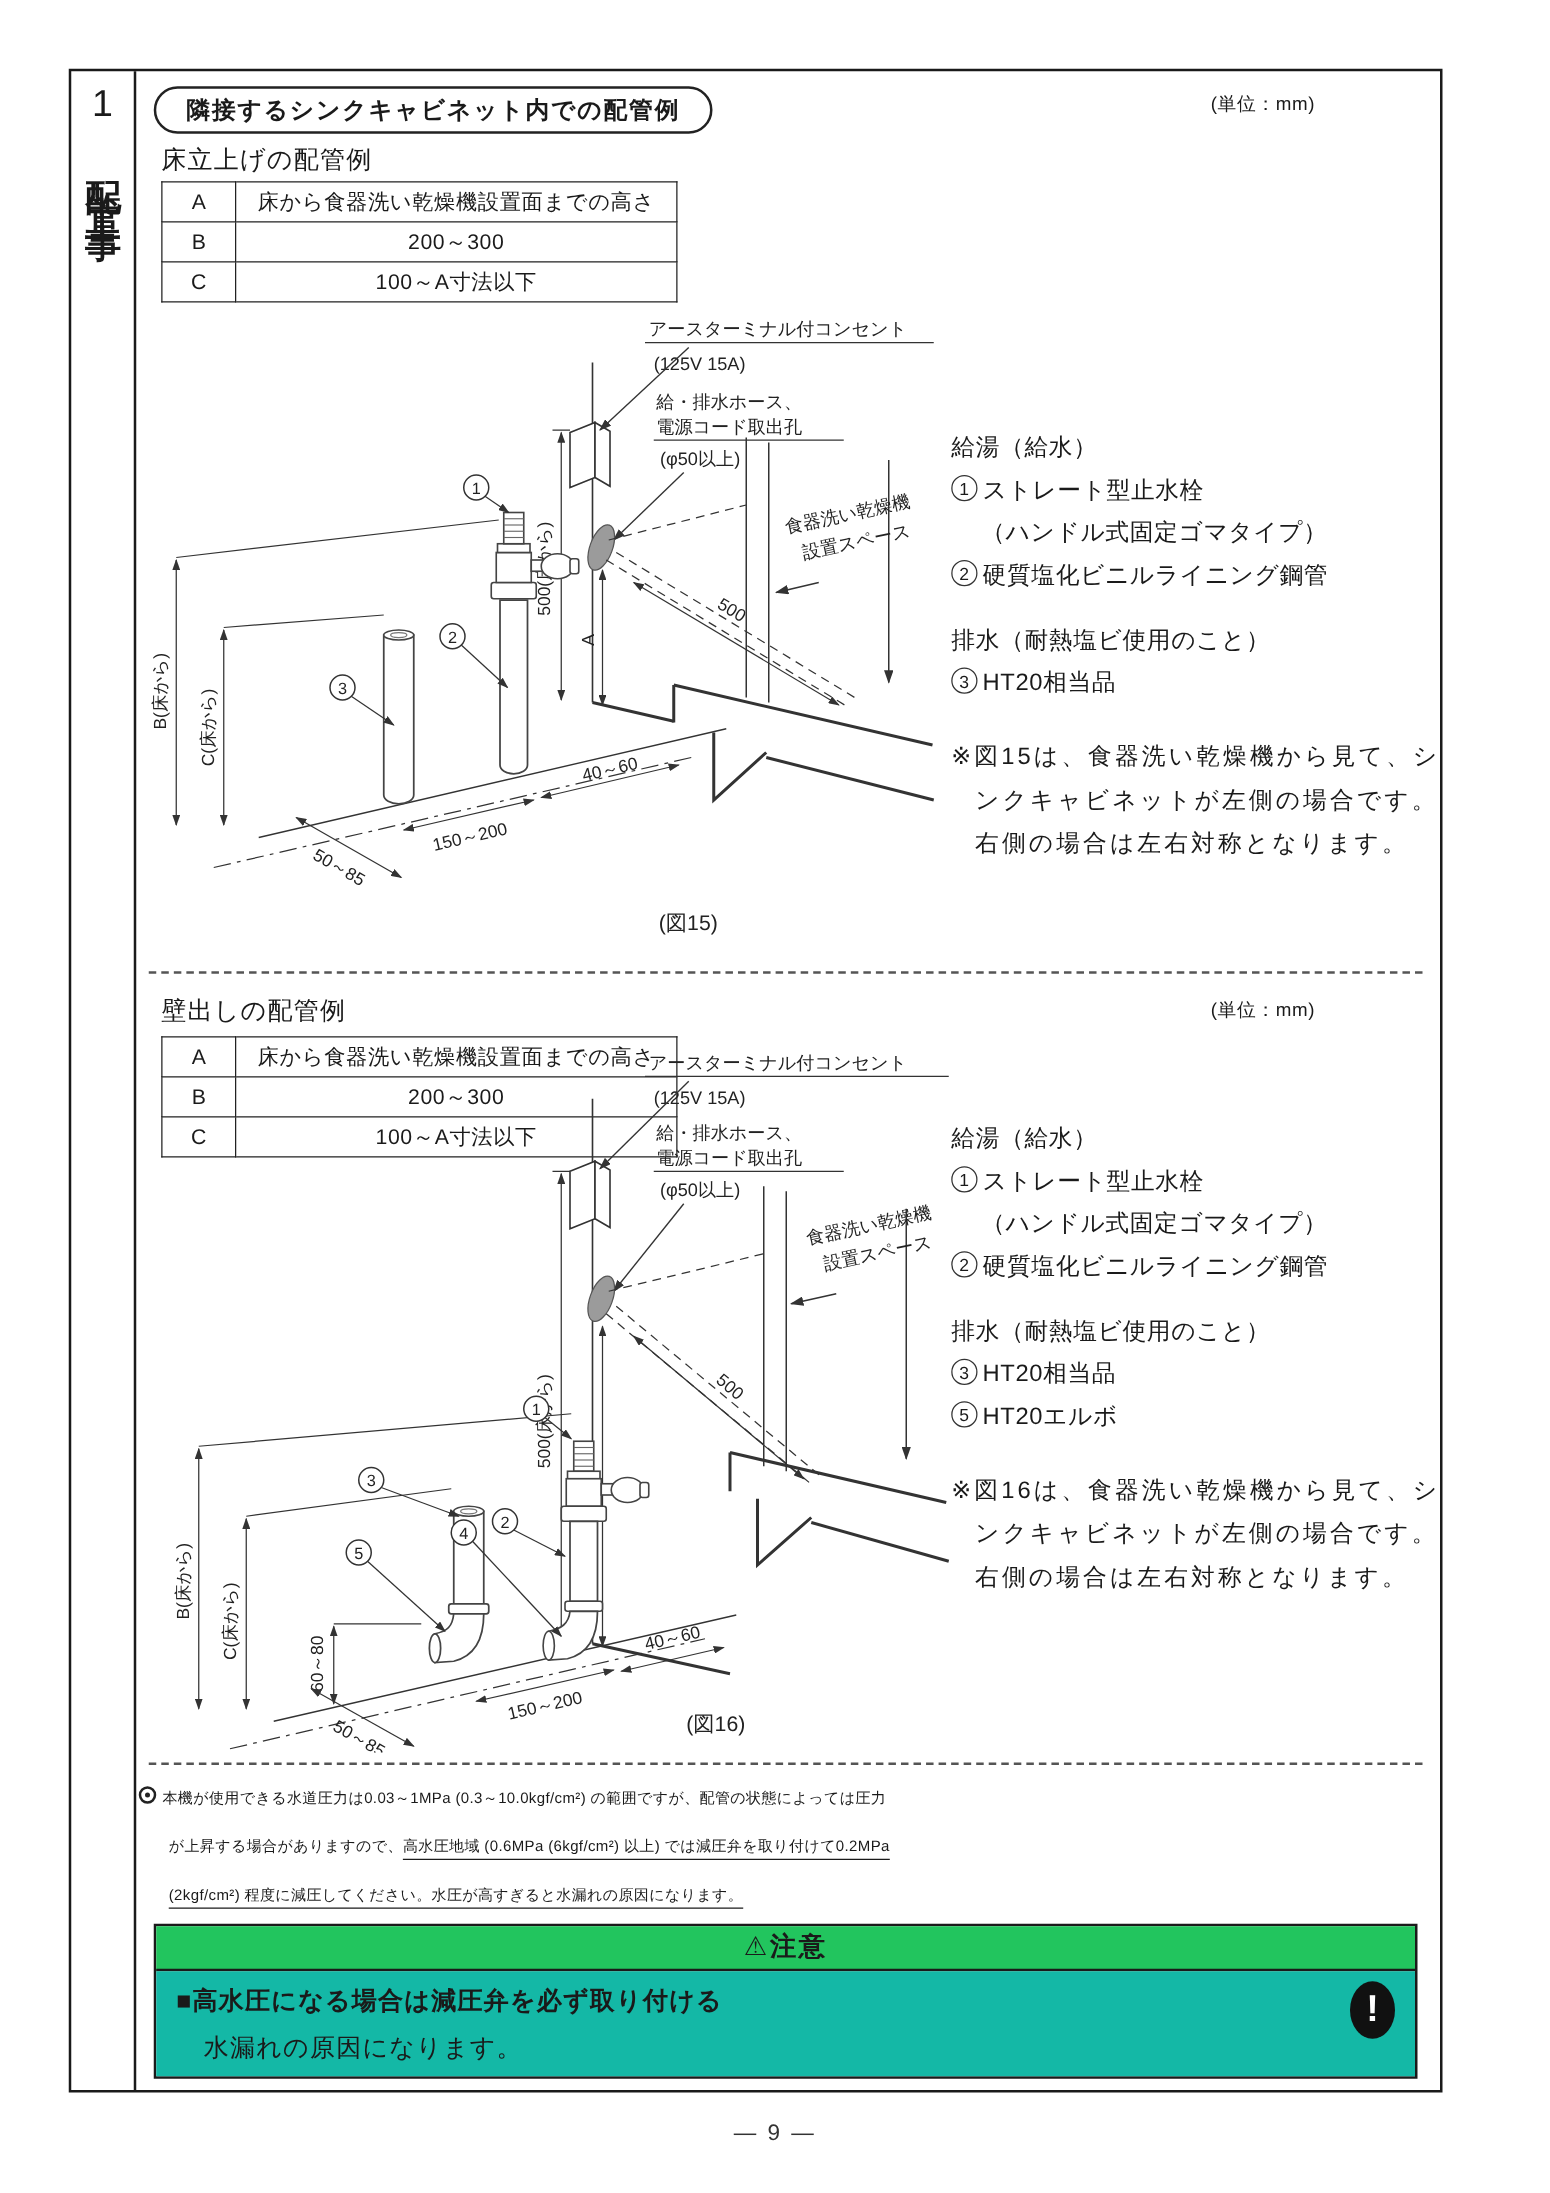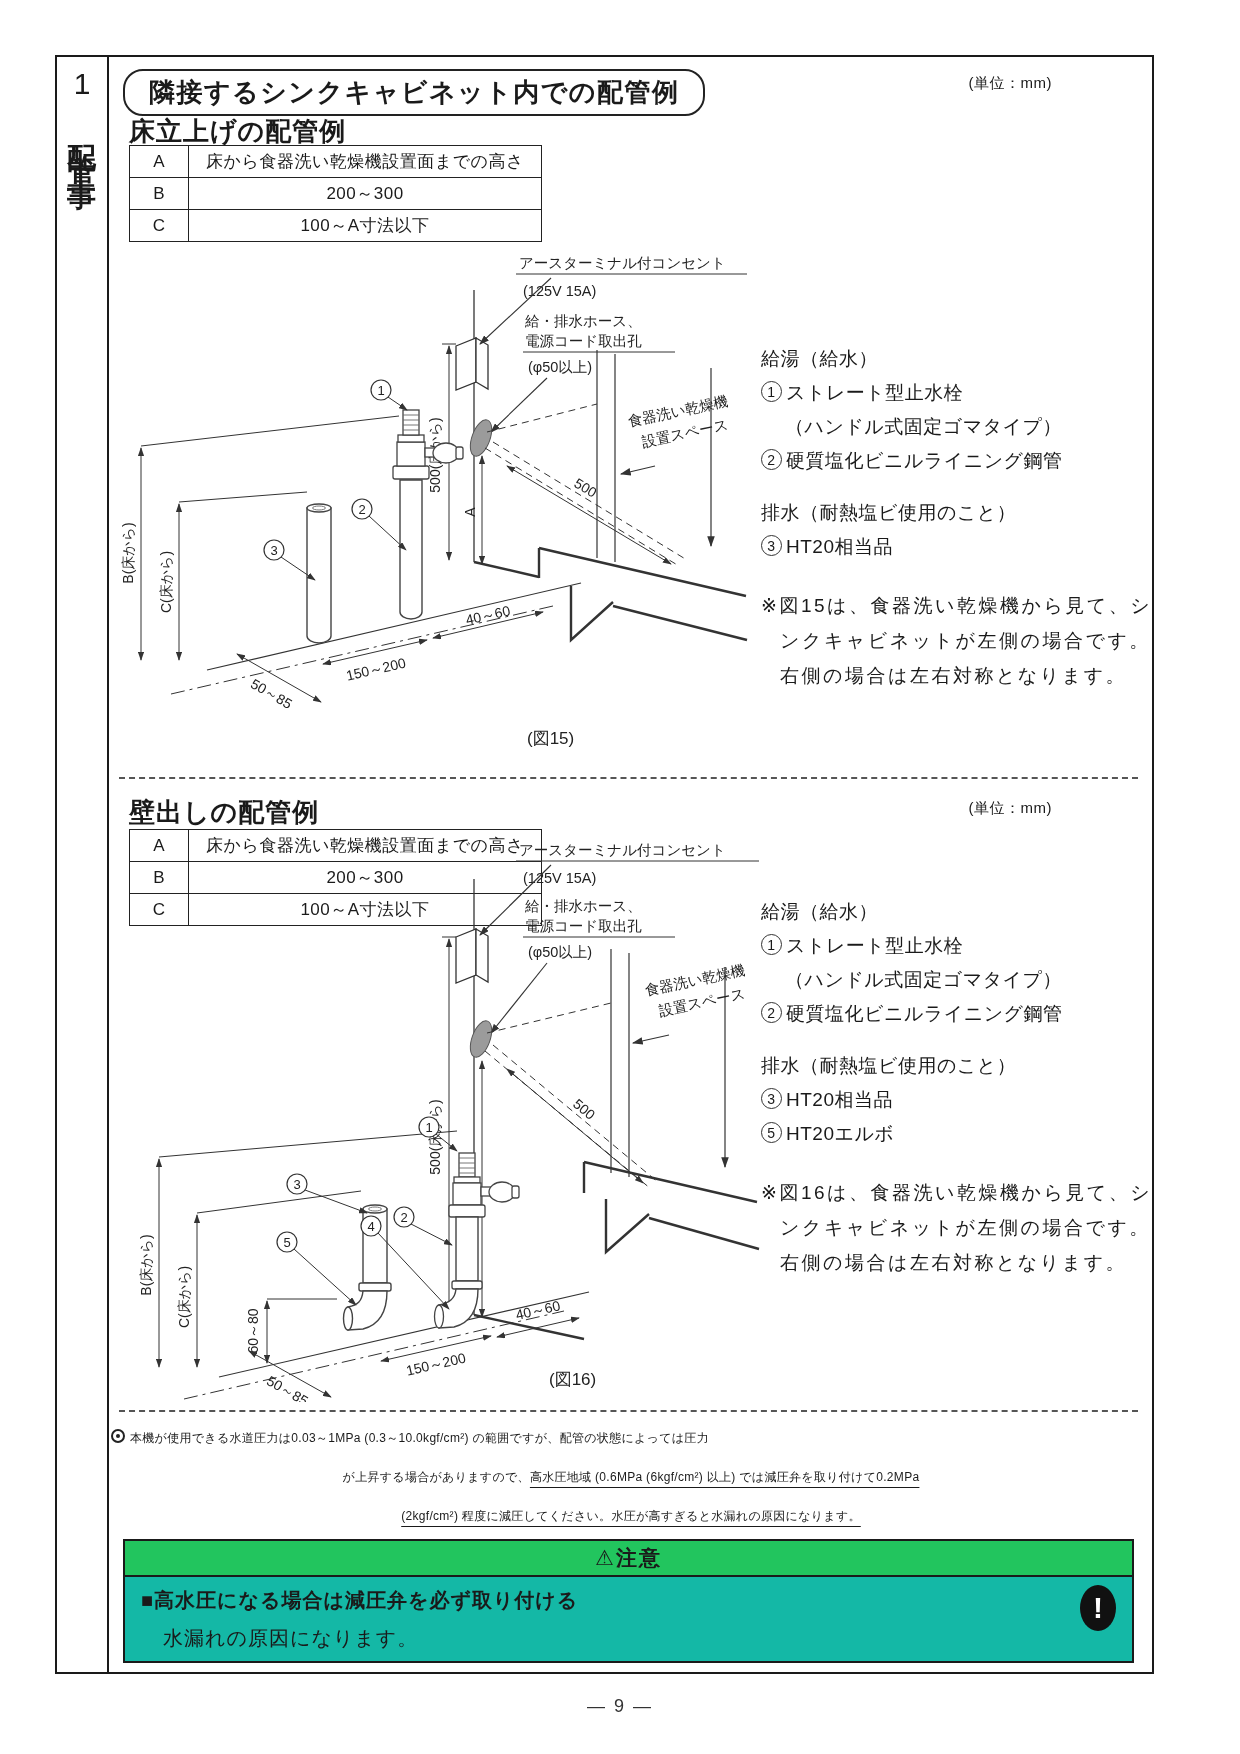--- a/index.html
+++ b/index.html
@@ -5,35 +5,35 @@
   html,body { margin:0; padding:0; }
   body {
     width:1240px; height:1754px; background:#ffffff; position:relative;
     font-family:"Liberation Sans","DejaVu Sans",sans-serif; color:#1a1a1a;
   }
   .frame { position:absolute; left:55px; top:55px; width:1095px; height:1615px; border:2.5px solid #1a1a1a; }
   .tab { position:absolute; left:0; top:0; bottom:0; width:50px; border-right:2px solid #1a1a1a; display:flex; flex-direction:column; align-items:center; }
   .tab-num { font-size:30px; margin-top:10px; }
   .tab-title { margin-top:20px; writing-mode:vertical-rl; font-size:29px; font-weight:bold; letter-spacing:12px; }
   .content { position:absolute; left:52px; top:0; right:0; bottom:0; }
-  .pill { position:absolute; left:14px; top:12px; border:2.2px solid #222; border-radius:20px; padding:4px 24px; font-size:26px; font-weight:bold; letter-spacing:1.5px; }
+  .pill { position:absolute; left:14px; top:12px; border:2.2px solid #222; border-radius:20px; padding:4px 24px; font-size:19px; font-weight:bold; letter-spacing:1.5px; }
   .unit { position:absolute; font-size:15px; letter-spacing:0.5px; }
-  .sec-title { position:absolute; font-size:26px; font-weight:bold; letter-spacing:1px; }
+  .sec-title { position:absolute; font-size:20px; font-weight:normal; letter-spacing:1px; }
   .spec-table { position:absolute; border-collapse:collapse; background:#fff; }
   .spec-table td { border:1.7px solid #222; font-size:17px; text-align:center; height:31px; padding:0 8px; }
   .spec-table td.k { width:42px; }
   .spec-table td.v { width:336px; letter-spacing:0.5px; }
   .notes { position:absolute; width:394px; font-size:19px; line-height:34px; letter-spacing:0.5px; }
   .notes .gap-s { height:18px; }
   .notes .indent { padding-left:24px; display:inline-block; }
   .cnum { display:inline-block; width:21px; height:21px; border:1.5px solid #333; border-radius:50%; text-align:center; line-height:20px; font-size:14px; margin-right:4px; vertical-align:2px; box-sizing:border-box; }
   .remark { margin-top:24px; padding-left:1em; text-indent:-1em; line-height:35px; letter-spacing:2.5px; }
   .divider { position:absolute; left:10px; right:14px; border-top:2.5px dashed #555; }
   .pnote { position:absolute; left:2px; width:1016px; font-size:12px; line-height:39px; letter-spacing:0.3px; }
-  .pnote .cont { padding-left:24px;text-align:center; }
+  .pnote .cont { padding-left:24px; }
   .pnote .u { text-decoration:underline; text-underline-offset:6px; }
   .bullet { display:inline-block; width:14px; height:14px; border:2px solid #222; border-radius:50%; position:relative; margin-right:5px; vertical-align:-1px; box-sizing:border-box; }
   .bullet::after { content:""; position:absolute; left:3px; top:3px; width:4px; height:4px; background:#222; border-radius:50%; }
   .caution { position:absolute; left:14px; right:18px; border:2.5px solid #1a1a1a; }
   .caution-header { height:34px; background:#22c55e; border-bottom:2.2px solid #1a1a1a; text-align:center; font-size:21px; font-weight:bold; line-height:34px; letter-spacing:2px; }
   .caution-body { position:relative; height:84px; background:#14b8a6; }
   .caution-heading { position:absolute; left:16px; top:10px; font-size:20px; font-weight:bold; letter-spacing:1px; }
   .caution-text { position:absolute; left:38px; top:48px; font-size:20px; letter-spacing:1px; }
   .mandatory-icon { position:absolute; right:16px; top:8px; width:36px; height:46px; background:#111; border-radius:50%; color:#fff; text-align:center; line-height:46px; font-size:30px; font-weight:bold; }
   .footer { position:absolute; left:0; width:100%; top:1696px; text-align:center; font-size:18px; letter-spacing:2px; color:#333; }

